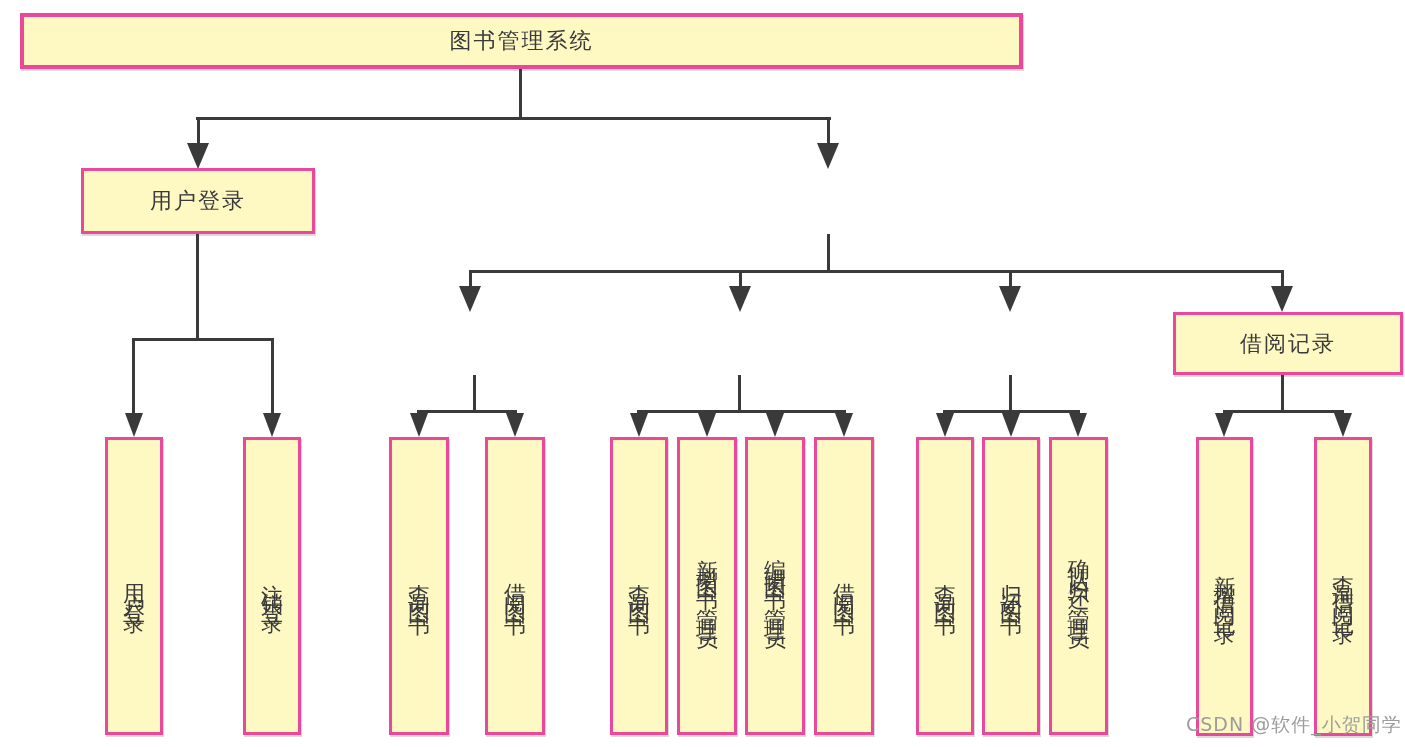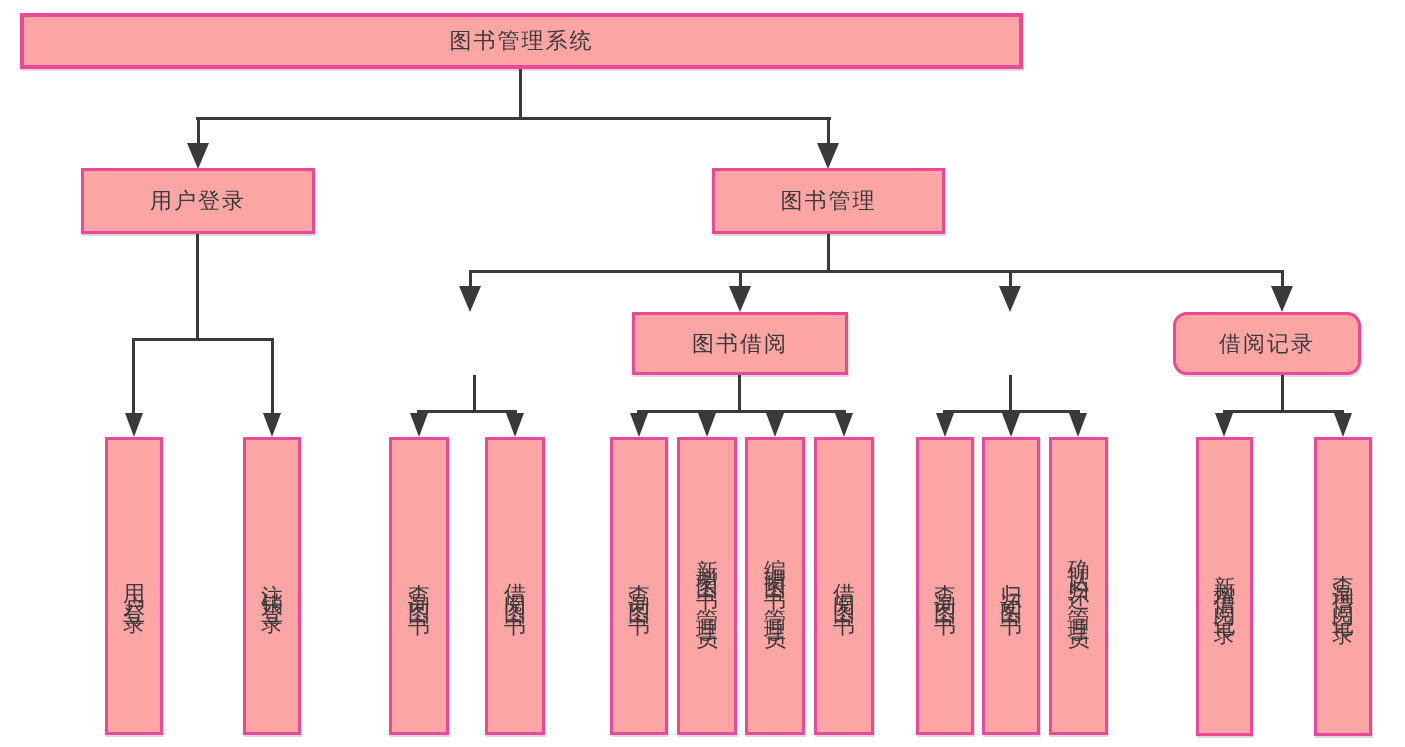--- a/index.html
+++ b/index.html
@@ -1,21 +1,21 @@
 <!DOCTYPE html>
 <html><head>
 <meta charset="utf-8">
 <style>
   html,body{margin:0;padding:0;background:#ffffff;}
   #stage{
     position:relative;width:1405px;height:747px;background:#ffffff;overflow:hidden;
     font-family:"DejaVu Sans","Liberation Sans",sans-serif;color:#3a3a3a;
   }
   .box{
-    position:absolute;box-sizing:border-box;background:#fca5a5;
+    position:absolute;box-sizing:border-box;background:#fef9c3;
     border:3px solid #ec4899;display:flex;align-items:center;justify-content:center;
     box-shadow:1px 2px 0 rgba(150,150,150,.35);
   }
   .box.h{font-size:22px;letter-spacing:2px;white-space:nowrap;}
   .box.root{border-width:4px;}
   .box.v{
     writing-mode:vertical-rl;text-orientation:mixed;
     font-size:22px;letter-spacing:10px;line-height:1.1;
   }
   .vl{position:absolute;width:3px;background:#3a3a3a;}
@@ -37,42 +37,40 @@
   <div class="box h root" style="left:20px;top:13px;width:1003px;height:56px;">图书管理系统</div>
 
   <div class="vl" style="left:519px;top:69px;height:48px;"></div>
   <div class="hl" style="left:196px;top:117px;width:635px;"></div>
   <div class="vl" style="left:197px;top:117px;height:28px;"></div>
   <div class="ah big" style="left:187px;top:143px;"></div>
   <div class="vl" style="left:827px;top:117px;height:28px;"></div>
   <div class="ah big" style="left:817px;top:143px;"></div>
 
   <div class="box h" style="left:81px;top:168px;width:234px;height:66px;">用户登录</div>
-  <div class="box h" style="left:712px;top:168px;width:233px;height:66px;">图书管理</div>
 
   <div class="vl" style="left:196px;top:234px;height:104px;"></div>
   <div class="hl" style="left:132px;top:338px;width:142px;"></div>
   <div class="vl" style="left:132px;top:338px;height:76px;"></div>
   <div class="ah" style="left:125px;top:413px;"></div>
   <div class="vl" style="left:271px;top:338px;height:76px;"></div>
   <div class="ah" style="left:263px;top:413px;"></div>
 
   <div class="vl" style="left:827px;top:234px;height:36px;"></div>
   <div class="hl" style="left:469px;top:270px;width:815px;"></div>
   <div class="vl" style="left:469px;top:270px;height:18px;"></div>
   <div class="ah big" style="left:459px;top:286px;"></div>
   <div class="vl" style="left:739px;top:270px;height:18px;"></div>
   <div class="ah big" style="left:729px;top:286px;"></div>
   <div class="vl" style="left:1009px;top:270px;height:18px;"></div>
   <div class="ah big" style="left:999px;top:286px;"></div>
   <div class="vl" style="left:1281px;top:270px;height:18px;"></div>
   <div class="ah big" style="left:1271px;top:286px;"></div>
 
-  <div class="box h" style="left:632px;top:312px;width:216px;height:63px;">图书借阅</div>
-  <div class="box h" style="left:1173px;top:312px;width:188px;height:63px;border-radius:14px;">借阅记录</div>
+  <div class="box h" style="left:1173px;top:312px;width:230px;height:63px;">借阅记录</div>
 
   <div class="vl" style="left:473px;top:375px;height:35px;"></div>
   <div class="hl" style="left:417px;top:410px;width:100px;"></div>
   <div class="ah" style="left:410px;top:413px;"></div>
   <div class="ah" style="left:506px;top:413px;"></div>
 
   <div class="vl" style="left:738px;top:375px;height:35px;"></div>
   <div class="hl" style="left:637px;top:410px;width:209px;"></div>
   <div class="ah" style="left:630px;top:413px;"></div>
   <div class="ah" style="left:698px;top:413px;"></div>
@@ -101,14 +99,15 @@
   <div class="box v" style="left:745px;top:437px;width:60px;height:298px;">编辑图书（管理员）</div>
   <div class="box v" style="left:814px;top:437px;width:60px;height:298px;">借阅图书</div>
 
   <div class="box v" style="left:916px;top:437px;width:58px;height:298px;">查询图书</div>
   <div class="box v" style="left:982px;top:437px;width:58px;height:298px;">归还图书</div>
   <div class="box v" style="left:1049px;top:437px;width:59px;height:298px;">确认归还（管理员）</div>
 
   <div class="box v" style="left:1196px;top:437px;width:57px;height:299px;">新增借阅记录</div>
   <div class="box v" style="left:1314px;top:437px;width:58px;height:299px;">查询借阅记录</div>
 
+  <div id="watermark">CSDN @软件_小贺同学</div>
 
 </div>
 
 </body></html>

